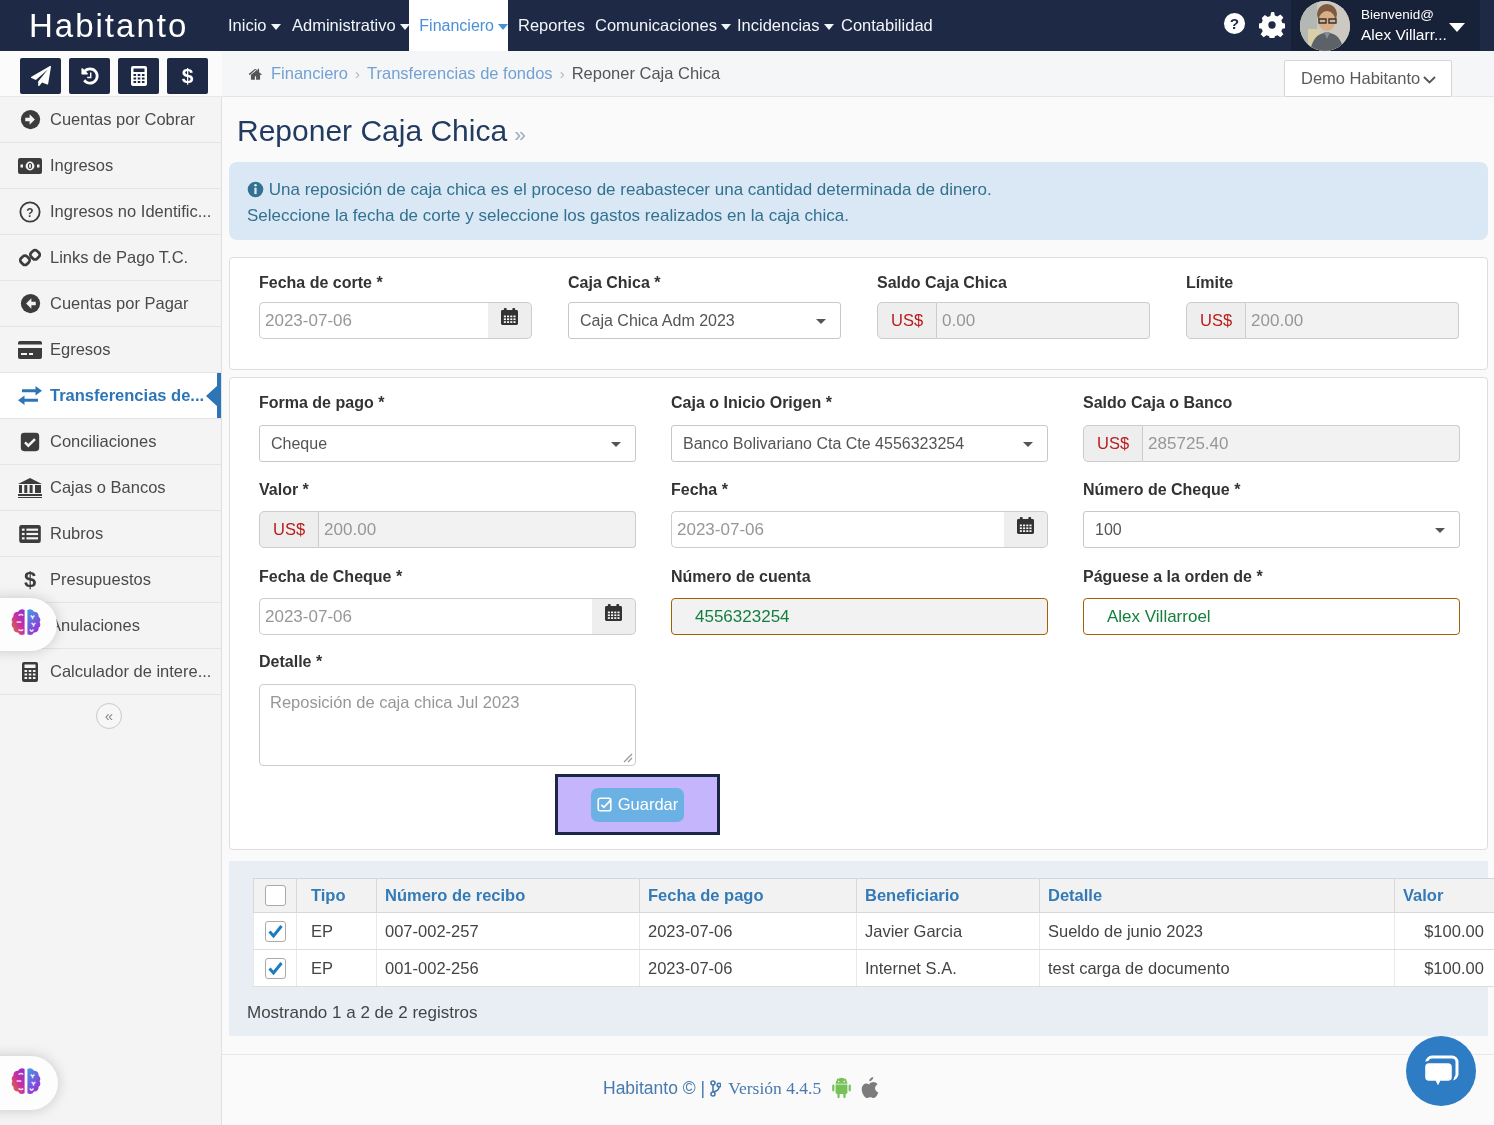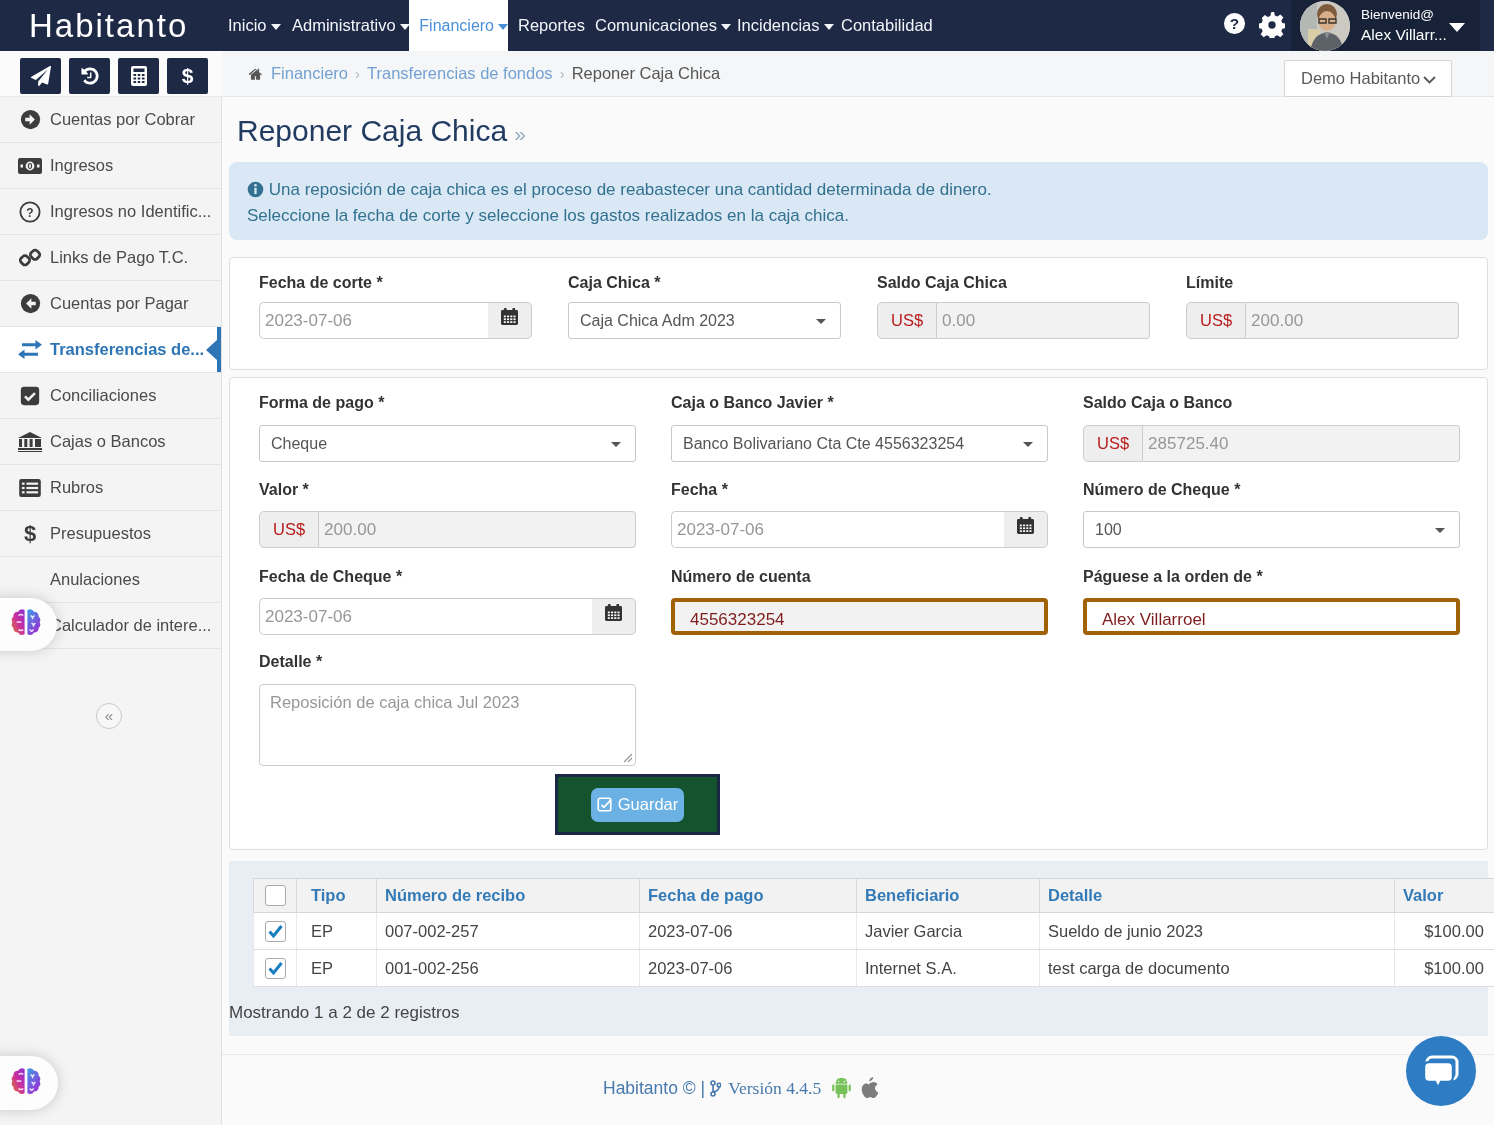--- a/index.html
+++ b/index.html
@@ -42,40 +42,40 @@
 .brain { position:absolute; z-index:31; width:30px; height:30px; }
 
 #content { position:absolute; left:222px; top:97px; width:1272px; height:1028px; }
 #title { position:absolute; left:15px; top:17px; font-size:30px; color:#223c61; }
 #title .more { color:#99aabb; font-size:21px; margin-left:7px; }
 #alert { position:absolute; left:7px; top:65px; width:1259px; height:78px; background:#d9e8f4; border-radius:8px; color:#32718f; font-size:17px; padding:15px 20px 0 18px; line-height:26px; }
 .panel { position:absolute; background:#fff; border:1px solid #ddd; border-radius:4px; left:7px; width:1259px; }
 #panel1 { top:160px; height:113px; }
 #panel2 { top:280px; height:473px; }
 .lbl { position:absolute; font-size:16px; font-weight:bold; color:#333; }
-.inp { position:absolute; height:37px; border:4px solid #a16207; border-radius:4px; background:#fff; font-size:17px; color:#7f1d1d; line-height:35px; padding-left:15px; white-space:nowrap; overflow:hidden; }
+.inp { position:absolute; height:37px; border:1px solid #a16207; border-radius:4px; background:#fff; font-size:17px; color:#15803d; line-height:35px; padding-left:23px; white-space:nowrap; overflow:hidden; }
 .inp.dis { background:#f2f2f2; }
 .igroup { position:absolute; height:37px; display:flex; }
 .igroup .addon { background:#eee; border:1px solid #ccc; border-radius:5px 0 0 5px; font-size:16.5px; color:#b91c1c; line-height:35px; padding:0 13px; flex:none; }
 .igroup .addon.r { border-radius:0 5px 5px 0; border-left:none; }
 .igroup .gi { border:1px solid #ccc; border-left:none; border-radius:0 4px 4px 0; background:#f2f2f2; color:#979797; font-size:17px; line-height:35px; padding-left:5px; flex:1; }
 .igroup .gi.l { border-left:1px solid #ccc; border-right:none; border-radius:5px 0 0 5px; background:#fff; }
 .sel { position:absolute; height:37px; border:1px solid #c8c8c8; border-radius:3px; background:#fff; font-size:16px; color:#555; line-height:35px; padding-left:11px; }
 .sel .car { position:absolute; right:14px; top:16px; width:0; height:0; border-left:5px solid transparent; border-right:5px solid transparent; border-top:5.5px solid #555; }
 #detarea { position:absolute; left:29px; top:306px; width:377px; height:82px; border:1px solid #ccc; border-radius:4px; background:#fff; color:#979797; font-size:16.5px; padding:8px 10px; }
-#savebox { position:absolute; left:325px; top:396px; width:165px; height:61px; background:#14532d; border:3px solid #1b2744; display:flex; align-items:center; justify-content:center; }
+#savebox { position:absolute; left:325px; top:396px; width:165px; height:61px; background:#c4b5fd; border:3px solid #1b2744; display:flex; align-items:center; justify-content:center; }
 #savebtn { width:93px; height:34px; background:#6cb1e3; border-radius:7px; color:#fff; font-size:16.5px; display:flex; align-items:center; justify-content:center; gap:6px; }
 
 #tblsec { position:absolute; left:7px; top:764px; width:1259px; height:175px; background:#e9eef5; }
 #tbl { position:absolute; left:0px; top:17px; width:1259px; border-collapse:collapse; font-size:16.5px; color:#444;margin-left:24px; }
 #tbl th { background:#f2f2f2; color:#337ab7; text-align:left; font-size:16.5px; height:34px; border:1px solid #d8d8d8; border-top:1px solid #cfd8e2; padding:0 0 0 8px; }
 #tbl td { background:#fff; height:37px; border:1px solid #e9e9e9; border-bottom:1px solid #ddd; padding:0 0 0 8px; }
 #tbl .cbc { width:43px; padding:0; text-align:center; }
 #tbl .valc { text-align:center; padding-right:6px; }
-#mostr { position:absolute; left:0; top:142px; font-size:17px; color:#444; }
+#mostr { position:absolute; left:18px; top:142px; font-size:17px; color:#444; }
 .cb { display:inline-block; width:21px; height:21px; background:#fff; border:1px solid #aaa; border-radius:3px; vertical-align:middle; position:relative; }
 
 #pagefoot { position:absolute; left:222px; top:1054px; width:1272px; height:71px; background:#fafafa; border-top:1px solid #e8e8e8; }
 #footline { position:absolute; left:381px; top:22px; font-size:17.5px; color:#4779ad; display:flex; align-items:center; }
 #footline .serif { font-family:"Liberation Serif", serif; font-size:17.5px; margin-left:3px; }
 #chatbtn { position:absolute; left:1406px; top:1036px; width:70px; height:70px; border-radius:50%; background:#2e7cc4; z-index:40; display:flex; align-items:center; justify-content:center; }
 </style>
 </head>
 <body>
 
@@ -191,20 +191,28 @@
             <rect x="13" y="4" width="9" height="9" rx="3" transform="rotate(-45 17.5 8.5)"></rect>
           </g>
         </svg>
       </span>Links de Pago T.C.</div>
   <div class="sbitem"><span class="ic">
         <svg width="21" height="21" viewBox="0 0 24 24">
           <circle cx="12" cy="12" r="11" fill="#3c3c3c"></circle>
           <path d="M13 6l-6 6 6 6v-4h5v-4h-5z" fill="#f4f4f4"></path>
         </svg>
       </span>Cuentas por Pagar</div>
+  <div class="sbitem"><span class="ic">
+        <svg width="24" height="18" viewBox="0 0 24 18">
+          <rect x="0" y="0" width="24" height="18" rx="2" fill="#3c3c3c"></rect>
+          <rect x="0" y="3.5" width="24" height="3.5" fill="#f4f4f4"></rect>
+          <rect x="3" y="12" width="6" height="2" fill="#f4f4f4"></rect>
+          <rect x="11" y="12" width="4" height="2" fill="#f4f4f4"></rect>
+        </svg>
+      </span>Egresos</div>
   <div class="sbitem active"><span class="ic">
         <svg width="24" height="19" viewBox="0 0 24 19">
           <g fill="#2e75b6">
             <path d="M4 3.2h13.5V0L24 4.7l-6.5 4.7V6.2H4z"></path>
             <path d="M20 12.8H6.5v-3.2L0 14.3l6.5 4.7v-3.2H20z"></path>
           </g>
         </svg>
       </span>Transferencias de...<span class="tri"></span></div>
   <div class="sbitem"><span class="ic">
         <svg width="20" height="20" viewBox="0 0 24 24">
@@ -342,21 +350,21 @@
     </div>
     <div class="lbl" style="left:956px;top:16px">Límite</div>
     <div class="igroup" style="left:956px;top:44px;width:273px">
       <div class="addon">US$</div>
         <div class="gi">200.00</div>
     </div>
   </div>
   <div class="panel" id="panel2">
     <div class="lbl" style="left:29px;top:16px">Forma de pago *</div>
     <div class="sel" style="left:29px;top:47px;width:377px">Cheque<span class="car"></span></div>
-    <div class="lbl" style="left:441px;top:16px">Caja o Banco Javier *</div>
+    <div class="lbl" style="left:441px;top:16px">Caja o Inicio Origen *</div>
     <div class="sel" style="left:441px;top:47px;width:377px">Banco Bolivariano Cta Cte 4556323254<span class="car"></span></div>
     <div class="lbl" style="left:853px;top:16px">Saldo Caja o Banco</div>
     <div class="igroup" style="left:853px;top:47px;width:377px">
       <div class="addon">US$</div>
         <div class="gi">285725.40</div>
     </div>
 
     <div class="lbl" style="left:29px;top:103px">Valor *</div>
     <div class="igroup" style="left:29px;top:133px;width:377px">
       <div class="addon">US$</div>

